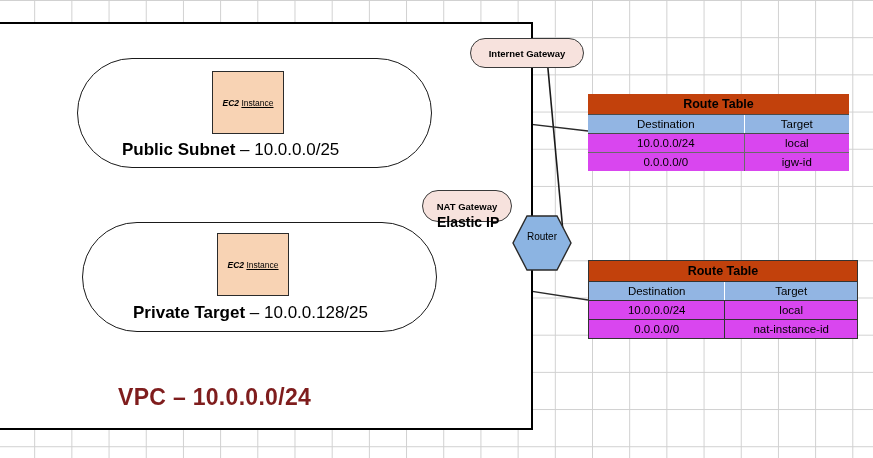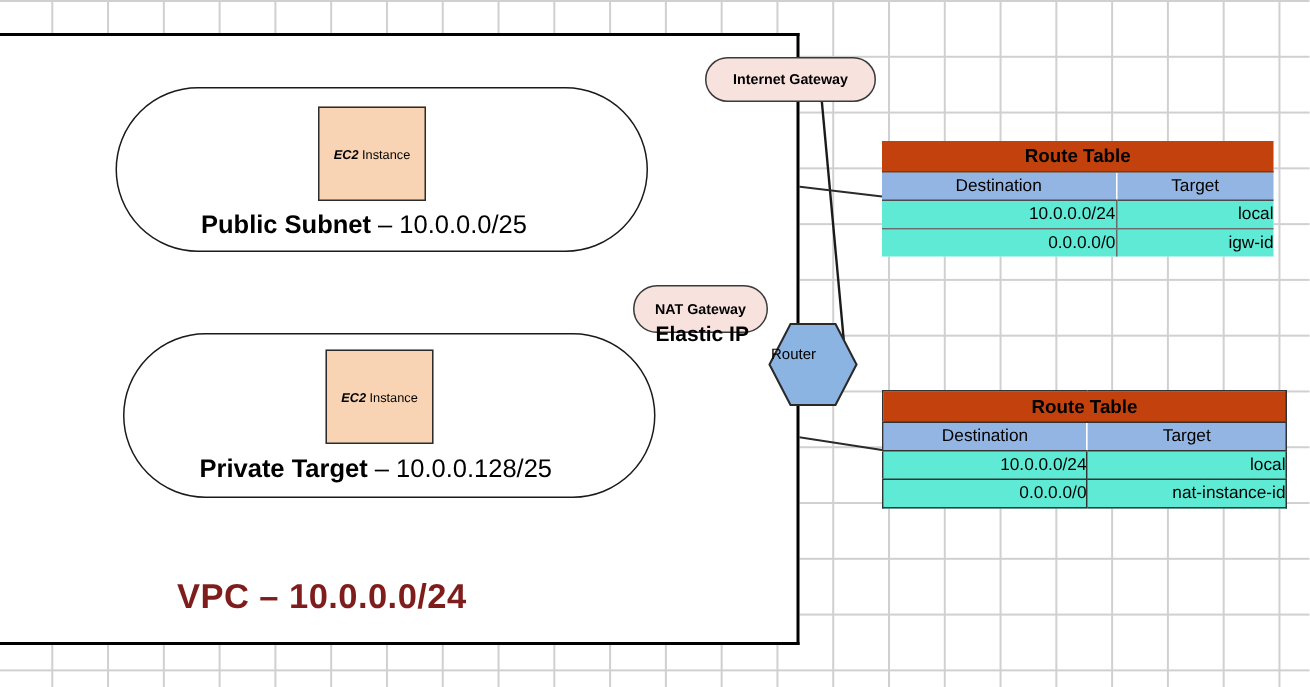--- a/index.html
+++ b/index.html
@@ -49,39 +49,39 @@
   }
   #public-subnet{left:77px;top:58px;width:355px;height:110px;}
   #private-subnet{left:82px;top:222px;width:355px;height:110px;}
   .subnet-label{
     position:absolute;
     font-size:17px;color:#000000;
     white-space:nowrap;
   }
   .subnet-label b{font-weight:bold;}
   .subnet-label span{font-weight:normal;}
-  #public-subnet-label{left:134px;top:140px;}
+  #public-subnet-label{left:122px;top:140px;}
   #private-subnet-label{left:133px;top:303px;}
 
   
   .ec2-box{
     position:absolute;
     width:72px;height:63px;
     background:#f8d3b4;
     border:1.4px solid #2b2b2b;
     box-sizing:border-box;
     display:flex;align-items:center;justify-content:center;
   }
   #ec2-public{left:212px;top:71px;}
   #ec2-private{left:217px;top:233px;}
   .ec2-text{
     font-size:8.5px;color:#000000;white-space:nowrap;
   }
   .ec2-text b{font-weight:bold;font-style:italic;}
-  .ec2-text span{font-weight:normal;}
+  .ec2-text span{font-weight:normal;text-decoration:underline;}
 
   
   .pill{
     position:absolute;
     background:#f7e2dd;
     border:1.4px solid #3a3a3a;
     border-radius:40px;
     box-sizing:border-box;
     display:flex;align-items:center;justify-content:center;
     font-size:9.5px;font-weight:bold;color:#000000;
@@ -96,21 +96,21 @@
   }
 
   
   #router{
     position:absolute;
     left:512px;top:215px;
     width:60px;height:56px;
   }
   #router-label{
     position:absolute;
-    left:499px;top:231px;width:60px;
+    left:512px;top:231px;width:60px;
     text-align:center;
     font-size:10px;color:#000000;
     white-space:nowrap;
   }
 
   
   .route-table{
     position:absolute;
     background:#ffffff;
     border-collapse:collapse;
@@ -125,24 +125,24 @@
     background:#c2410c;
   }
   .rt-head{
     background:#92b5e3;
     text-align:center;
     font-weight:normal;
     font-size:11.5px;
     padding:3px 10px;
   }
   .rt-cell{
-    text-align:right;
+    text-align:center;
     padding:3px 0;
     font-size:11.5px;
-    background:#5eead4;
+    background:#d946ef;
   }
 
   
   #route-table-1{left:588px;top:94px;width:261px;}
   #route-table-1 .rt-title{border-bottom:1.4px solid #4a4a4a;}
   #route-table-1 .rt-head{border-bottom:1.4px solid #4a4a4a;}
   #route-table-1 .rt-head.left{border-right:1px solid #ffffff;}
   #route-table-1 tr.row-1 .rt-cell{border-bottom:1.1px solid #6a6a6a;}
   #route-table-1 .rt-cell.left{border-right:1.1px solid #6a6a6a;}
   #route-table-1 tr.row-2 .rt-cell.left{border-right:1.1px solid #6a6a6a;}

